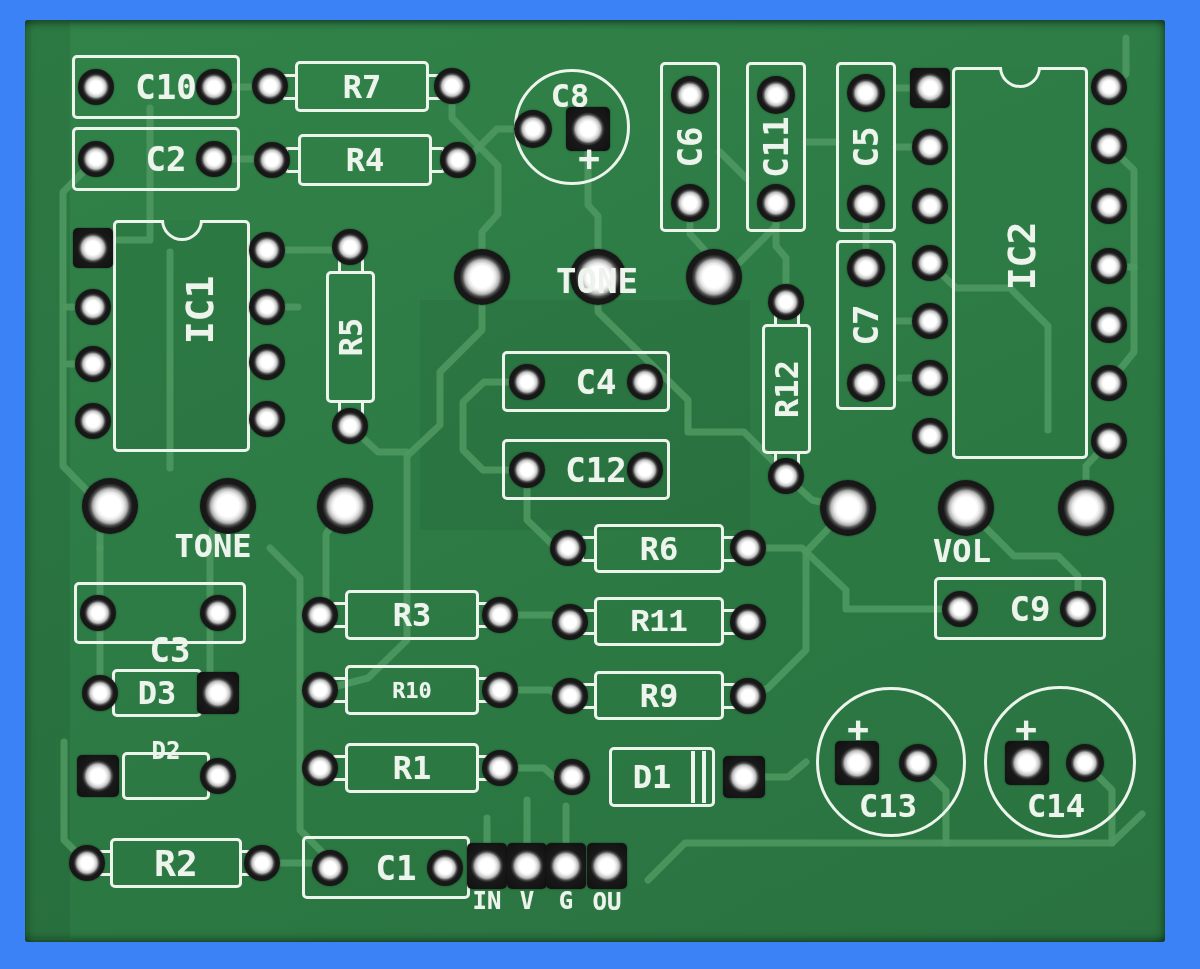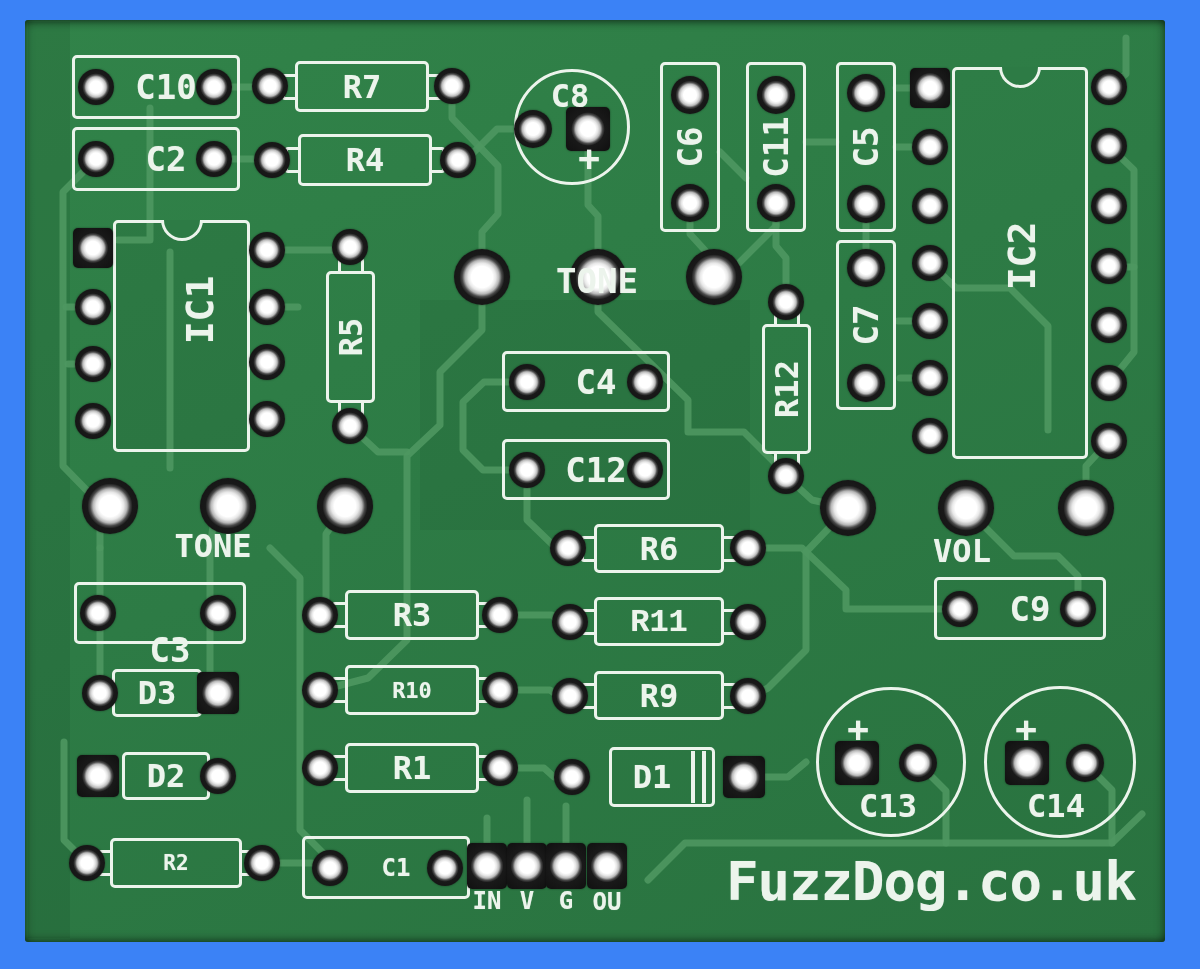--- a/index.html
+++ b/index.html
@@ -135,21 +135,21 @@
       <div class="pad" style="left: 527px; top: 470px; width: 36px; height: 36px;"></div>
       <div class="pad" style="left: 645px; top: 470px; width: 36px; height: 36px;"></div>
       <div class="lbl" style="left: 596px; top: 469.5px; font-size: 34px;">C12</div>
       <div class="sbox" style="left: 74px; top: 582px; width: 172px; height: 62px;"></div>
       <div class="pad" style="left: 98px; top: 613px; width: 36px; height: 36px;"></div>
       <div class="pad" style="left: 218px; top: 613px; width: 36px; height: 36px;"></div>
       <div class="lbl" style="left: 170px; top: 613px; font-size: 34px; margin-top: 37px;">C3</div>
       <div class="sbox" style="left: 302px; top: 836px; width: 168px; height: 63px;"></div>
       <div class="pad" style="left: 330px; top: 868px; width: 36px; height: 36px;"></div>
       <div class="pad" style="left: 445px; top: 868px; width: 36px; height: 36px;"></div>
-      <div class="lbl" style="left: 396px; top: 867.5px; font-size: 24px;">C1</div>
+      <div class="lbl" style="left: 396px; top: 867.5px; font-size: 34px;">C1</div>
       <div class="sbox" style="left: 934px; top: 577px; width: 172px; height: 63px;"></div>
       <div class="pad" style="left: 960px; top: 609px; width: 36px; height: 36px;"></div>
       <div class="pad" style="left: 1078px; top: 609px; width: 36px; height: 36px;"></div>
       <div class="lbl" style="left: 1030px; top: 608.5px; font-size: 34px;">C9</div>
       <div class="sbox" style="left: 660px; top: 62px; width: 60px; height: 170px;"></div>
       <div class="pad" style="left: 690px; top: 95px; width: 38px; height: 38px;"></div>
       <div class="pad" style="left: 690px; top: 203px; width: 38px; height: 38px;"></div>
       <div class="lbl v" style="left: 690px; top: 147px; font-size: 34px;">C6</div>
       <div class="sbox" style="left: 746px; top: 62px; width: 60px; height: 170px;"></div>
       <div class="pad" style="left: 776px; top: 95px; width: 38px; height: 38px;"></div>
@@ -209,41 +209,41 @@
       <div class="rtab" style="left: 332px; top: 755px; width: 16px; height: 26px;"></div>
       <div class="rtab" style="left: 476px; top: 755px; width: 16px; height: 26px;"></div>
       <div class="pad" style="left: 320px; top: 768px; width: 36px; height: 36px;"></div>
       <div class="pad" style="left: 500px; top: 768px; width: 36px; height: 36px;"></div>
       <div class="lbl" style="left: 412px; top: 768px; font-size: 32px;">R1</div>
       <div class="sbox" style="left: 110px; top: 838px; width: 132px; height: 50px;"></div>
       <div class="rtab" style="left: 97px; top: 850px; width: 16px; height: 26px;"></div>
       <div class="rtab" style="left: 239px; top: 850px; width: 16px; height: 26px;"></div>
       <div class="pad" style="left: 87px; top: 863px; width: 36px; height: 36px;"></div>
       <div class="pad" style="left: 262px; top: 863px; width: 36px; height: 36px;"></div>
-      <div class="lbl" style="left: 176px; top: 863px; font-size: 21px;">R2</div>
+      <div class="lbl" style="left: 176px; top: 863px; font-size: 36px;">R2</div>
       <div class="sbox" style="left: 326px; top: 271px; width: 49px; height: 132px;"></div>
       <div class="rtab" style="left: 337.5px; top: 258px; width: 26px; height: 16px;"></div>
       <div class="rtab" style="left: 337.5px; top: 400px; width: 26px; height: 16px;"></div>
       <div class="pad" style="left: 350px; top: 247px; width: 36px; height: 36px;"></div>
       <div class="pad" style="left: 350px; top: 426px; width: 36px; height: 36px;"></div>
       <div class="lbl v" style="left: 350.5px; top: 337px; font-size: 32px;">R5</div>
       <div class="sbox" style="left: 762px; top: 324px; width: 49px; height: 130px;"></div>
       <div class="rtab" style="left: 773.5px; top: 311px; width: 26px; height: 16px;"></div>
       <div class="rtab" style="left: 773.5px; top: 451px; width: 26px; height: 16px;"></div>
       <div class="pad" style="left: 786px; top: 302px; width: 36px; height: 36px;"></div>
       <div class="pad" style="left: 786px; top: 476px; width: 36px; height: 36px;"></div>
       <div class="lbl v" style="left: 786.5px; top: 389px; font-size: 32px;">R12</div>
       <div class="sbox" style="left: 112px; top: 669px; width: 90px; height: 48px;"></div>
       <div class="pad" style="left: 100px; top: 693px; width: 36px; height: 36px;"></div>
       <div class="pad sq" style="left: 218px; top: 693px; width: 42px; height: 42px;"></div>
       <div class="lbl" style="left: 157px; top: 693px; font-size: 32px;">D3</div>
       <div class="sbox" style="left: 122px; top: 752px; width: 88px; height: 48px;"></div>
       <div class="pad" style="left: 218px; top: 776px; width: 36px; height: 36px;"></div>
       <div class="pad sq" style="left: 98px; top: 776px; width: 42px; height: 42px;"></div>
-      <div class="lbl" style="left: 166px; top: 776px; font-size: 32px;">D2</div>
+      <div class="lbl" style="left: 166px; top: 751px; font-size: 24px;">D2</div>
       <div class="sbox" style="left: 609px; top: 747px; width: 106px; height: 60px;"></div>
       <div class="band" style="left: 691px; top: 751px; height: 52px;"></div>
       <div class="band" style="left: 702px; top: 751px; height: 52px;"></div>
       <div class="pad" style="left: 572px; top: 777px; width: 36px; height: 36px;"></div>
       <div class="pad sq" style="left: 744px; top: 777px; width: 42px; height: 42px;"></div>
       <div class="lbl" style="left: 652px; top: 777px; font-size: 32px;">D1</div>
       <div class="circ" style="left: 572px; top: 127px; width: 116px; height: 116px;"></div>
       <div class="pad sq" style="left: 588px; top: 129px; width: 44px; height: 44px;"></div>
       <div class="pad" style="left: 533px; top: 129px; width: 38px; height: 38px;"></div>
       <div class="lbl" style="left: 589px; top: 158px; font-size: 36px;">+</div>
@@ -300,14 +300,13 @@
       <div class="lbl" style="left: 962px; top: 551px; font-size: 32px;">VOL</div>
       <div class="pad sq" style="left: 487px; top: 866px; width: 40px; height: 46px;"></div>
       <div class="lbl" style="left: 487px; top: 901px; font-size: 24px;">IN</div>
       <div class="pad sq" style="left: 527px; top: 866px; width: 40px; height: 46px;"></div>
       <div class="lbl" style="left: 527px; top: 901px; font-size: 24px;">V</div>
       <div class="pad sq" style="left: 566px; top: 866px; width: 40px; height: 46px;"></div>
       <div class="lbl" style="left: 566px; top: 901px; font-size: 24px;">G</div>
       <div class="pad sq" style="left: 607px; top: 866px; width: 40px; height: 46px;"></div>
       <div class="lbl" style="left: 607px; top: 902px; font-size: 24px;">OU</div>
     </div>
-  <div id="brand">FuzzDog.co.uk</div>
 </div>
 
 </body></html>

